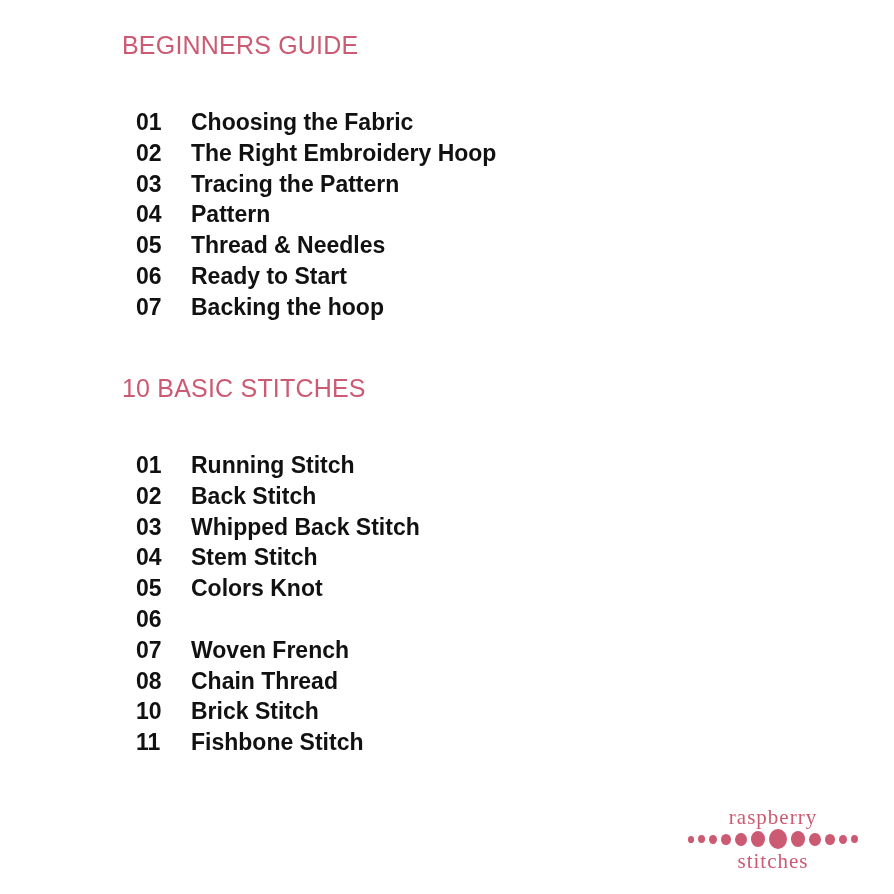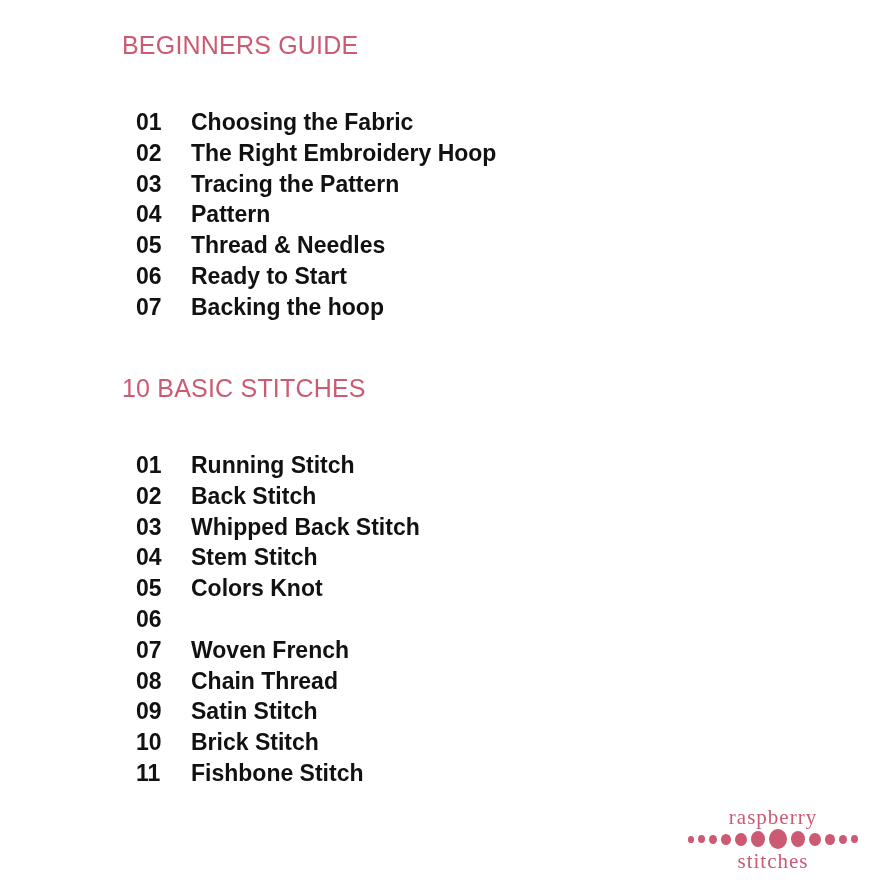--- a/index.html
+++ b/index.html
@@ -98,24 +98,20 @@
       </li>
     <li class="item">
         <span class="num">07</span>
         <span>Woven French</span>
       </li>
     <li class="item">
         <span class="num">08</span>
         <span>Chain Thread</span>
       </li>
     <li class="item">
-        <span class="num">09</span>
-        <span>Satin Stitch</span>
-      </li>
-    <li class="item">
         <span class="num">10</span>
         <span>Brick Stitch</span>
       </li>
     <li class="item">
         <span class="num">11</span>
         <span>Fishbone Stitch</span>
       </li>
   </ul>
 </div>
 

